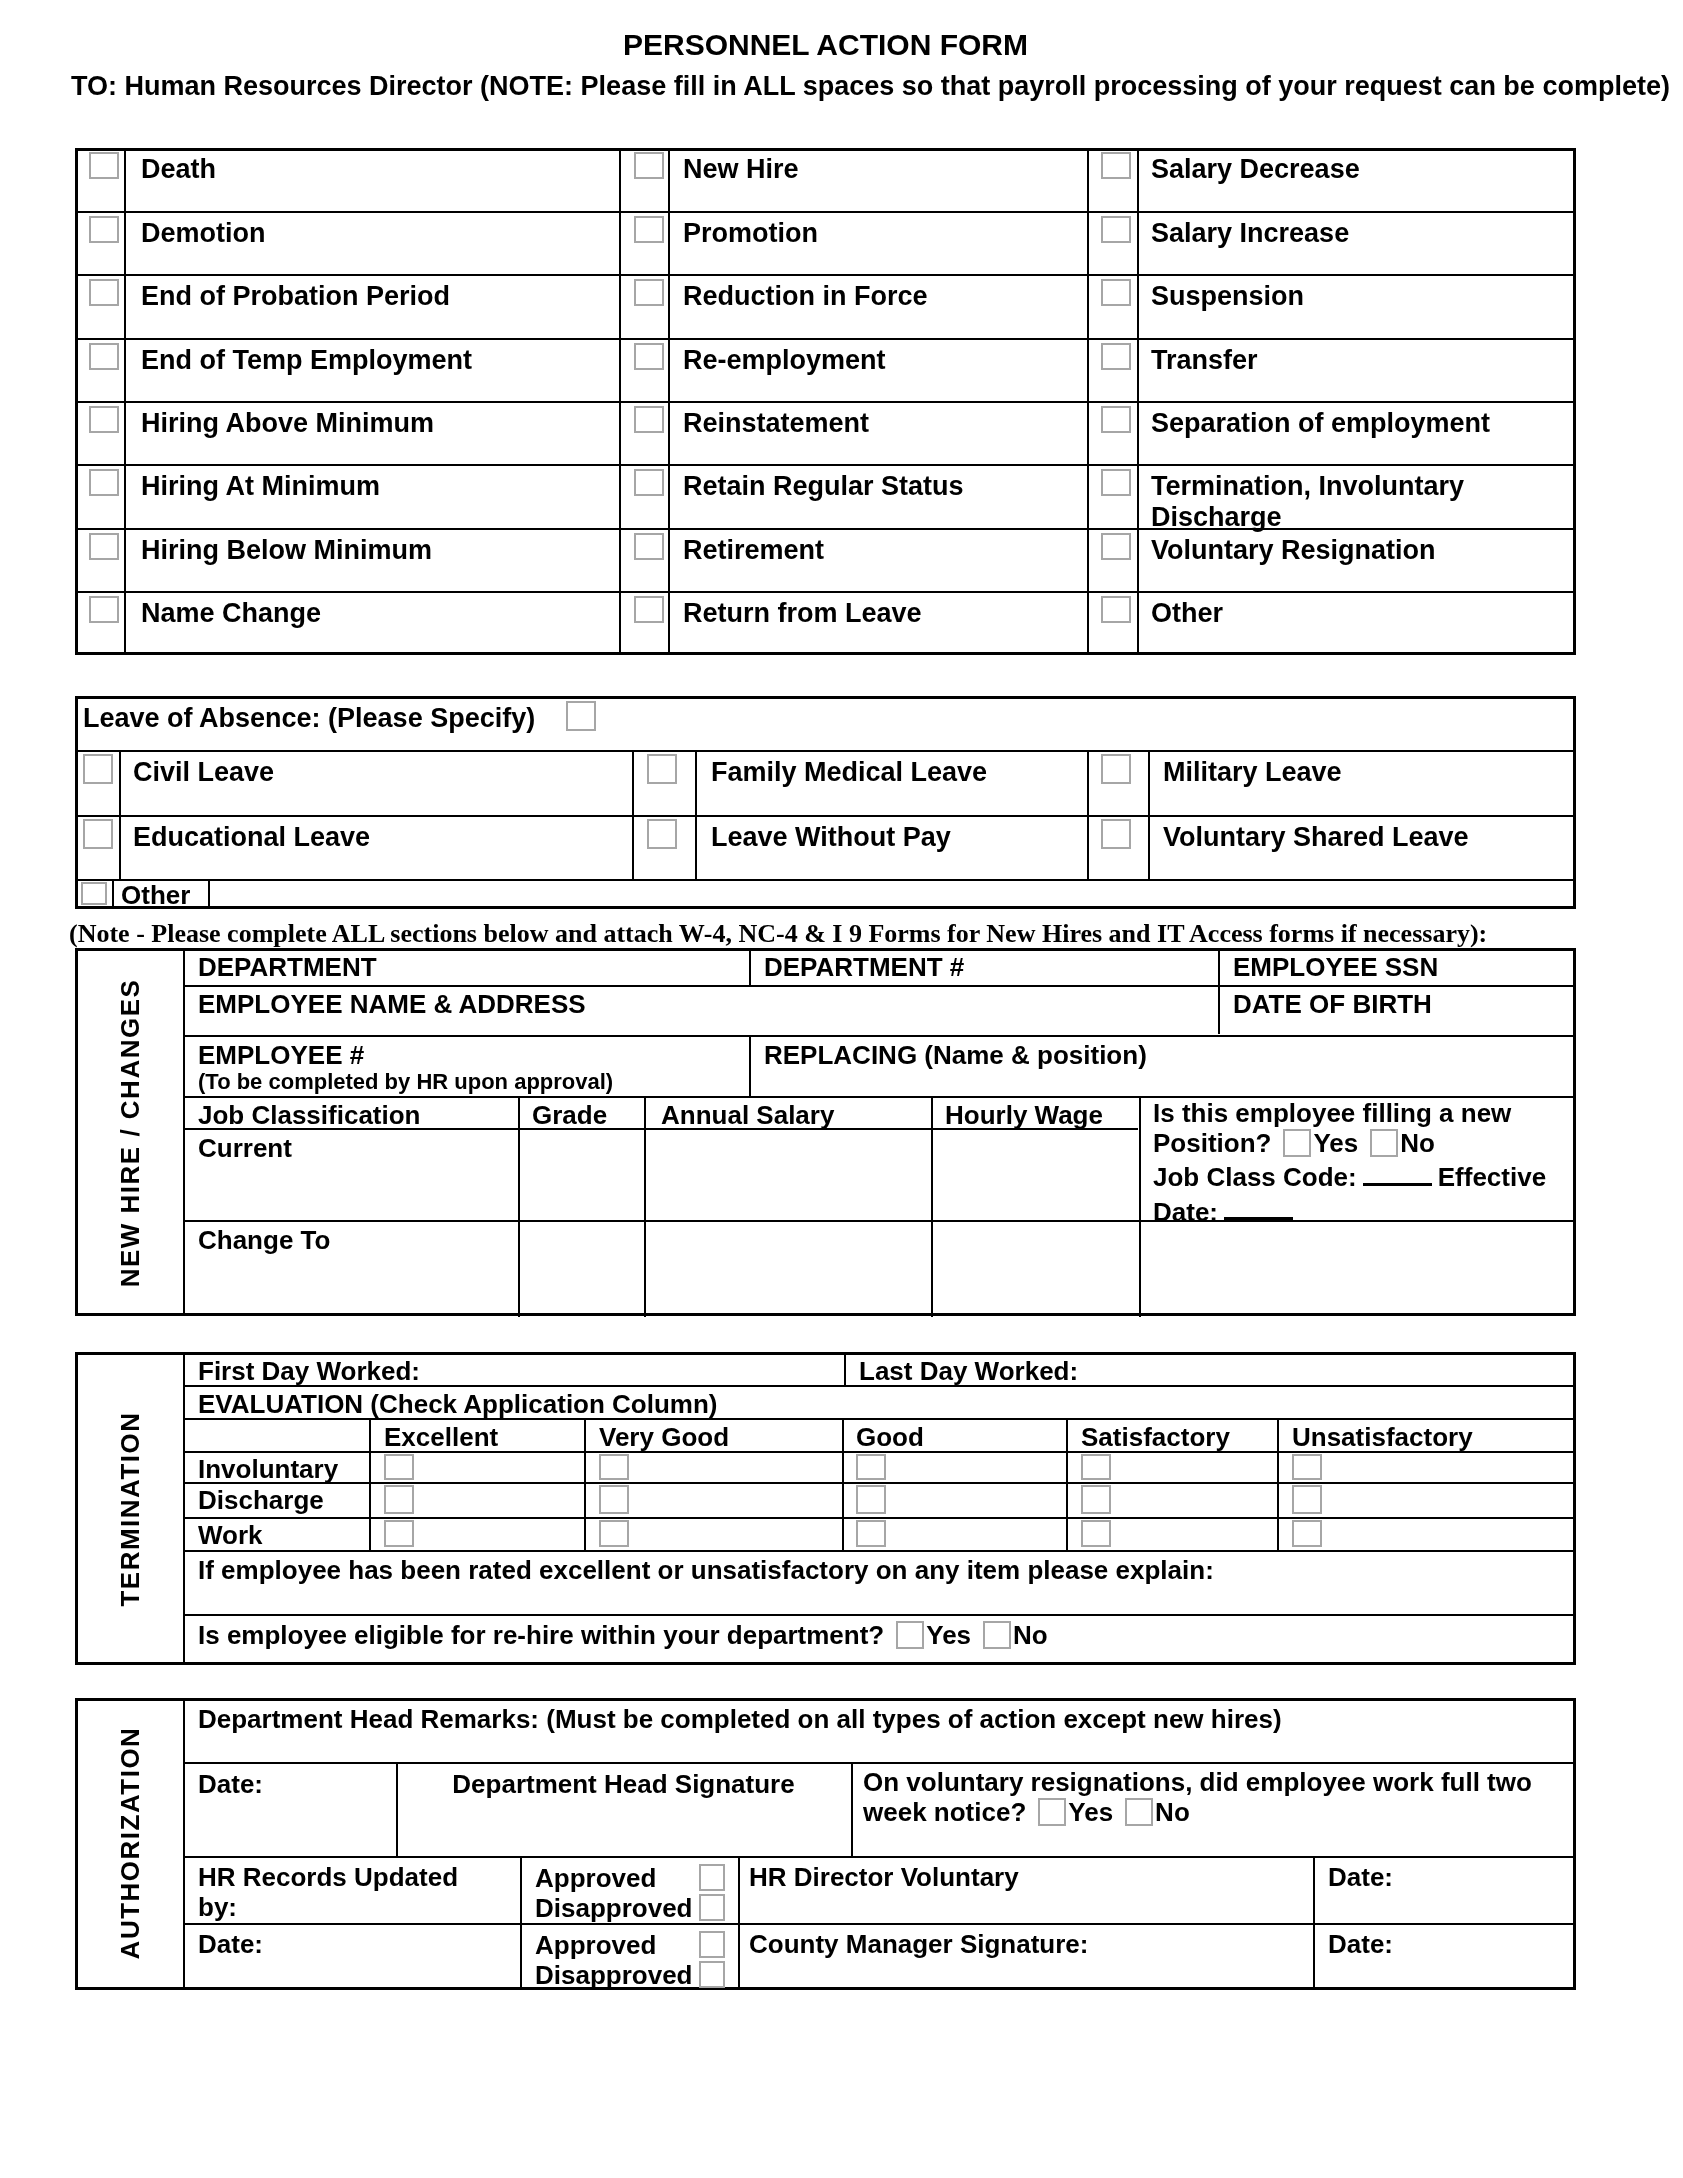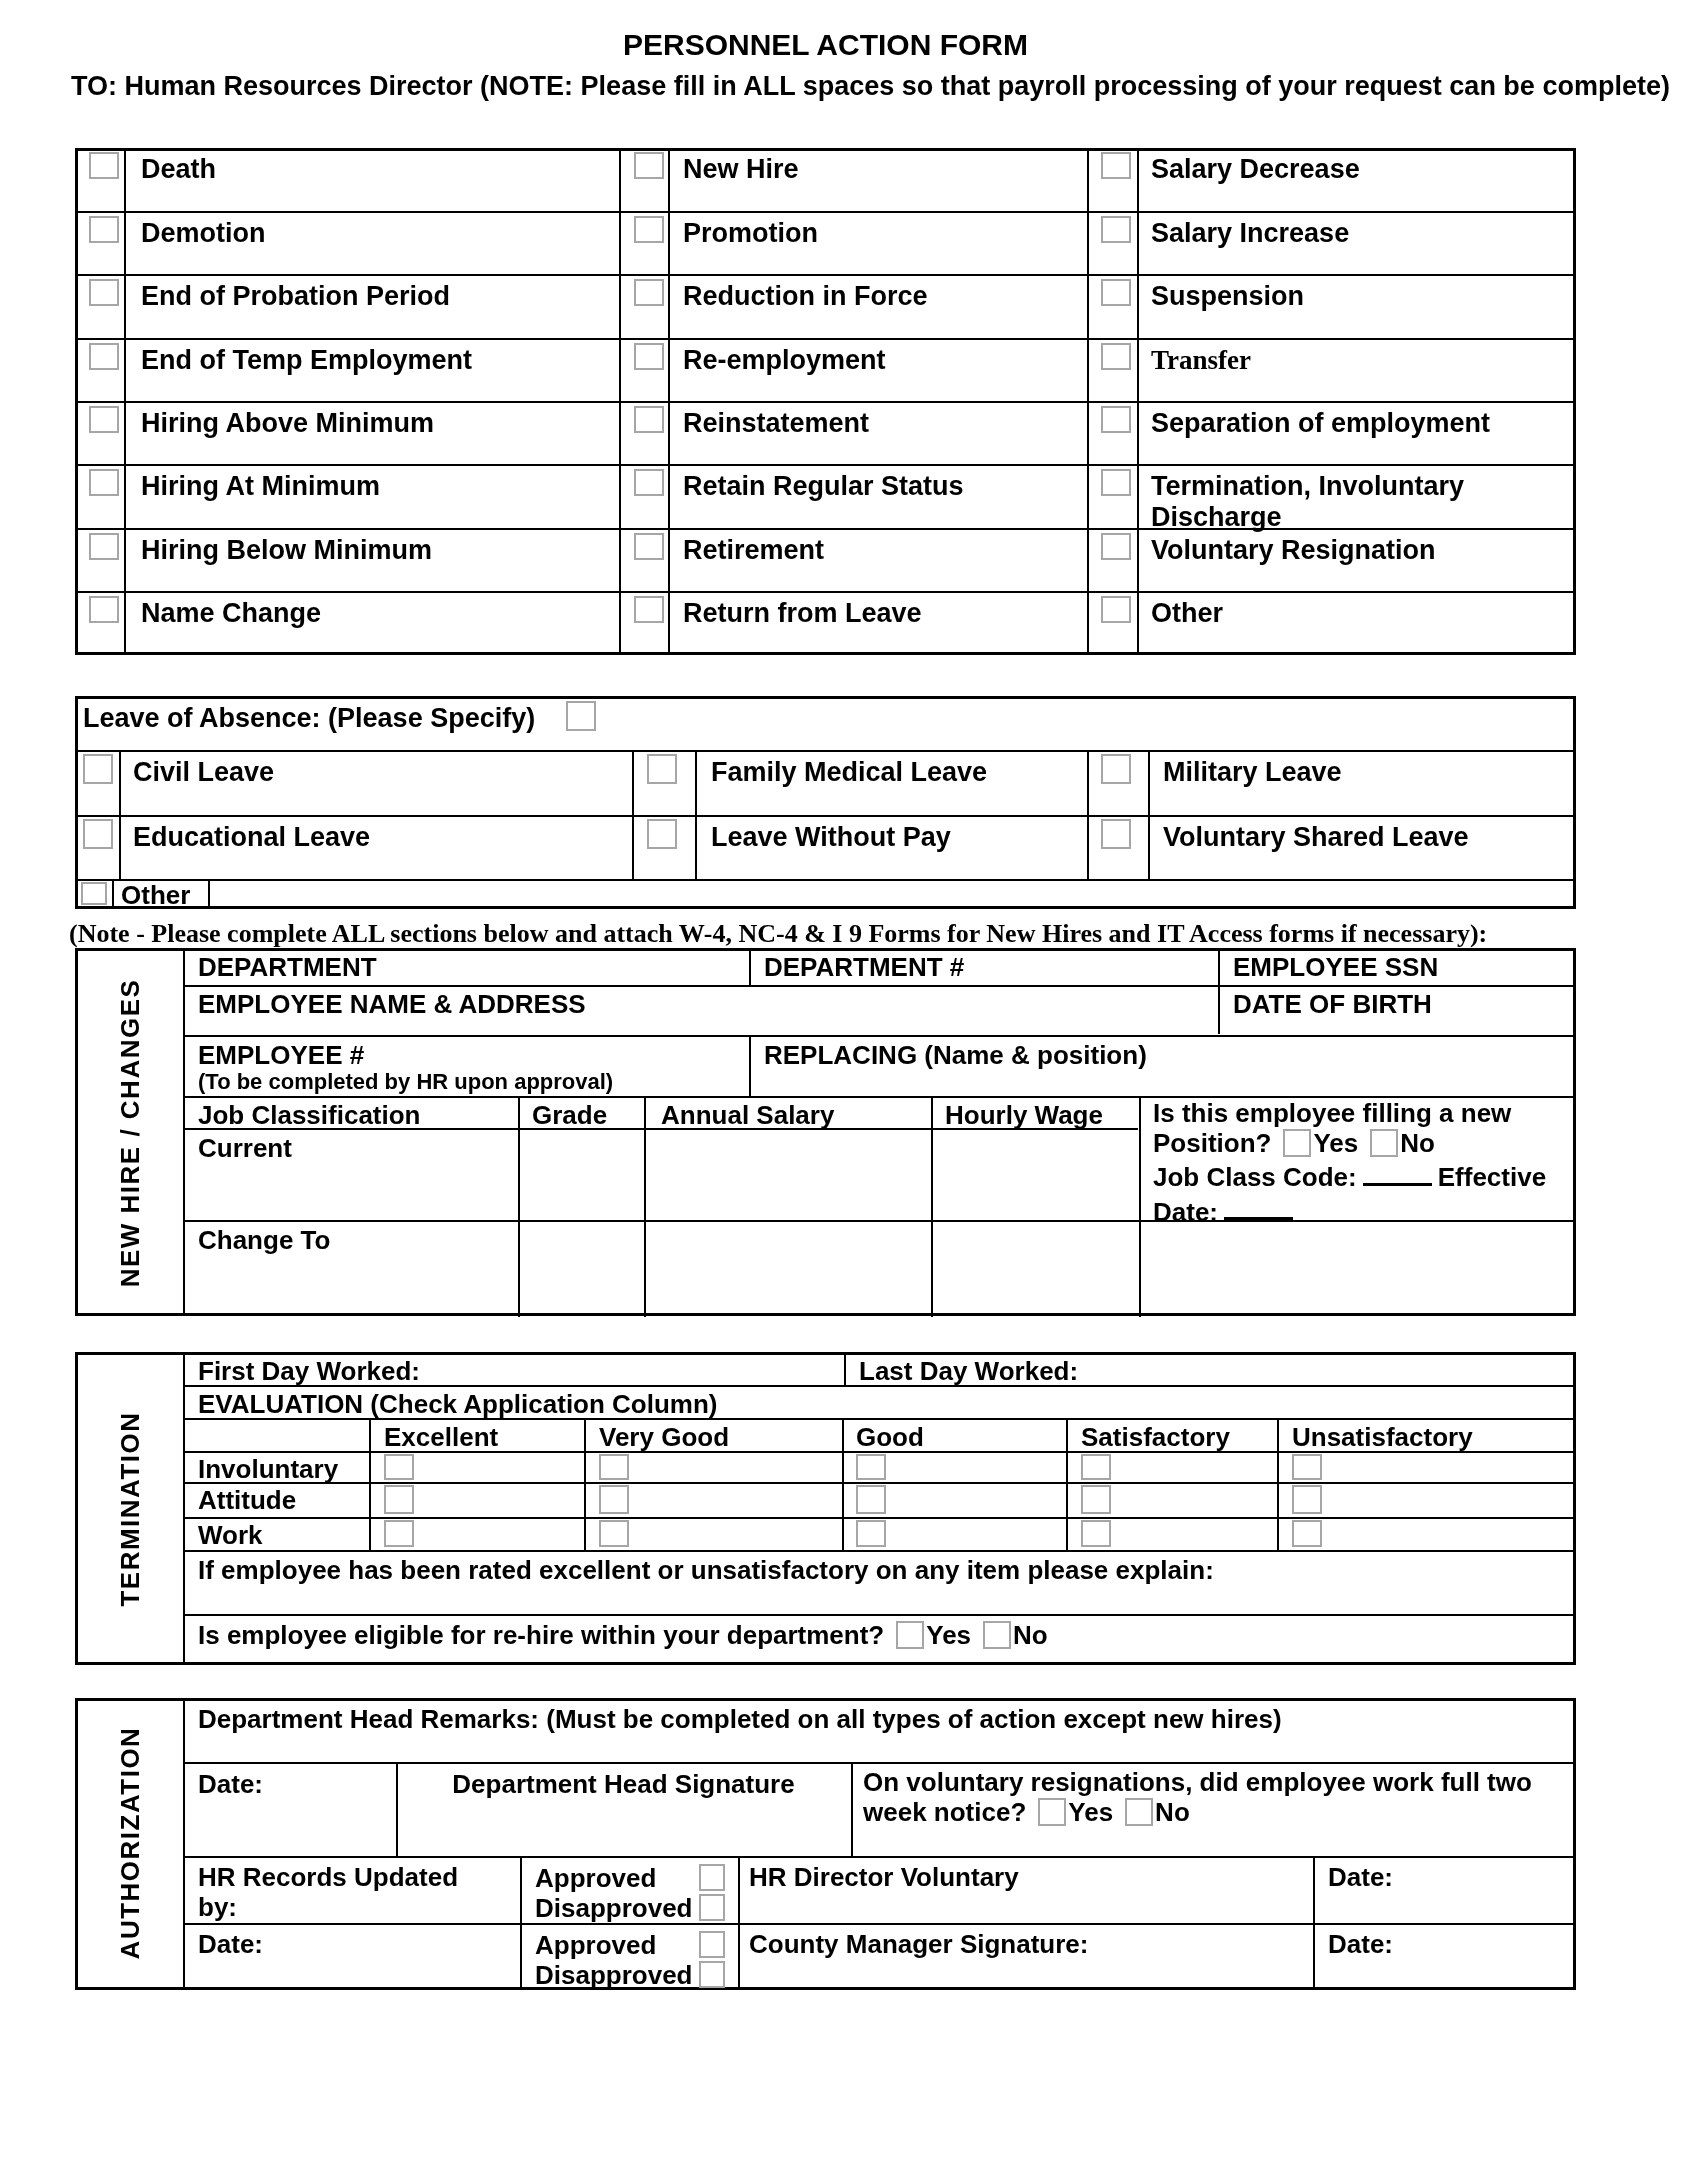--- a/index.html
+++ b/index.html
@@ -66,21 +66,21 @@
   <div class="cb" style="left:634px;top:279px;"></div>
   <div class="lbl t27" style="left:683px;top:281px;">Reduction in Force</div>
   <div class="cb" style="left:1101px;top:279px;"></div>
   <div class="lbl t27" style="left:1151px;top:281px;">Suspension</div>
 
   <div class="cb" style="left:89px;top:343px;"></div>
   <div class="lbl t27" style="left:141px;top:345px;">End of Temp Employment</div>
   <div class="cb" style="left:634px;top:343px;"></div>
   <div class="lbl t27" style="left:683px;top:345px;">Re-employment</div>
   <div class="cb" style="left:1101px;top:343px;"></div>
-  <div class="lbl t27" style="left:1151px;top:345px;font-family:Liberation Serif, serif;">Transfer</div>
+  <div class="lbl t27" style="left:1151px;top:345px;">Transfer</div>
 
   <div class="cb" style="left:89px;top:406px;"></div>
   <div class="lbl t27" style="left:141px;top:408px;">Hiring Above Minimum</div>
   <div class="cb" style="left:634px;top:406px;"></div>
   <div class="lbl t27" style="left:683px;top:408px;">Reinstatement</div>
   <div class="cb" style="left:1101px;top:406px;"></div>
   <div class="lbl t27" style="left:1151px;top:408px;">Separation of employment</div>
 
   <div class="cb" style="left:89px;top:469px;"></div>
   <div class="lbl t27" style="left:141px;top:471px;">Hiring At Minimum</div>
@@ -197,21 +197,21 @@
   <div class="lbl" style="left:859px;top:1357px;">Last Day Worked:</div>
   <div class="lbl" style="left:198px;top:1390px;">EVALUATION (Check Application Column)</div>
 
   <div class="lbl" style="left:384px;top:1423px;">Excellent</div>
   <div class="lbl" style="left:599px;top:1423px;">Very Good</div>
   <div class="lbl" style="left:856px;top:1423px;">Good</div>
   <div class="lbl" style="left:1081px;top:1423px;">Satisfactory</div>
   <div class="lbl" style="left:1292px;top:1423px;">Unsatisfactory</div>
 
   <div class="lbl" style="left:198px;top:1455px;">Involuntary</div>
-  <div class="lbl" style="left:198px;top:1486px;">Attitude</div>
+  <div class="lbl" style="left:198px;top:1486px;">Discharge</div>
   <div class="lbl" style="left:198px;top:1521px;">Work</div>
 
   <div class="cb" style="left:384px;top:1454px;height:26px;"></div>
   <div class="cb" style="left:599px;top:1454px;height:26px;"></div>
   <div class="cb" style="left:856px;top:1454px;height:26px;"></div>
   <div class="cb" style="left:1081px;top:1454px;height:26px;"></div>
   <div class="cb" style="left:1292px;top:1454px;height:26px;"></div>
   <div class="cb" style="left:384px;top:1485px;height:29px;"></div>
   <div class="cb" style="left:599px;top:1485px;height:29px;"></div>
   <div class="cb" style="left:856px;top:1485px;height:29px;"></div>

